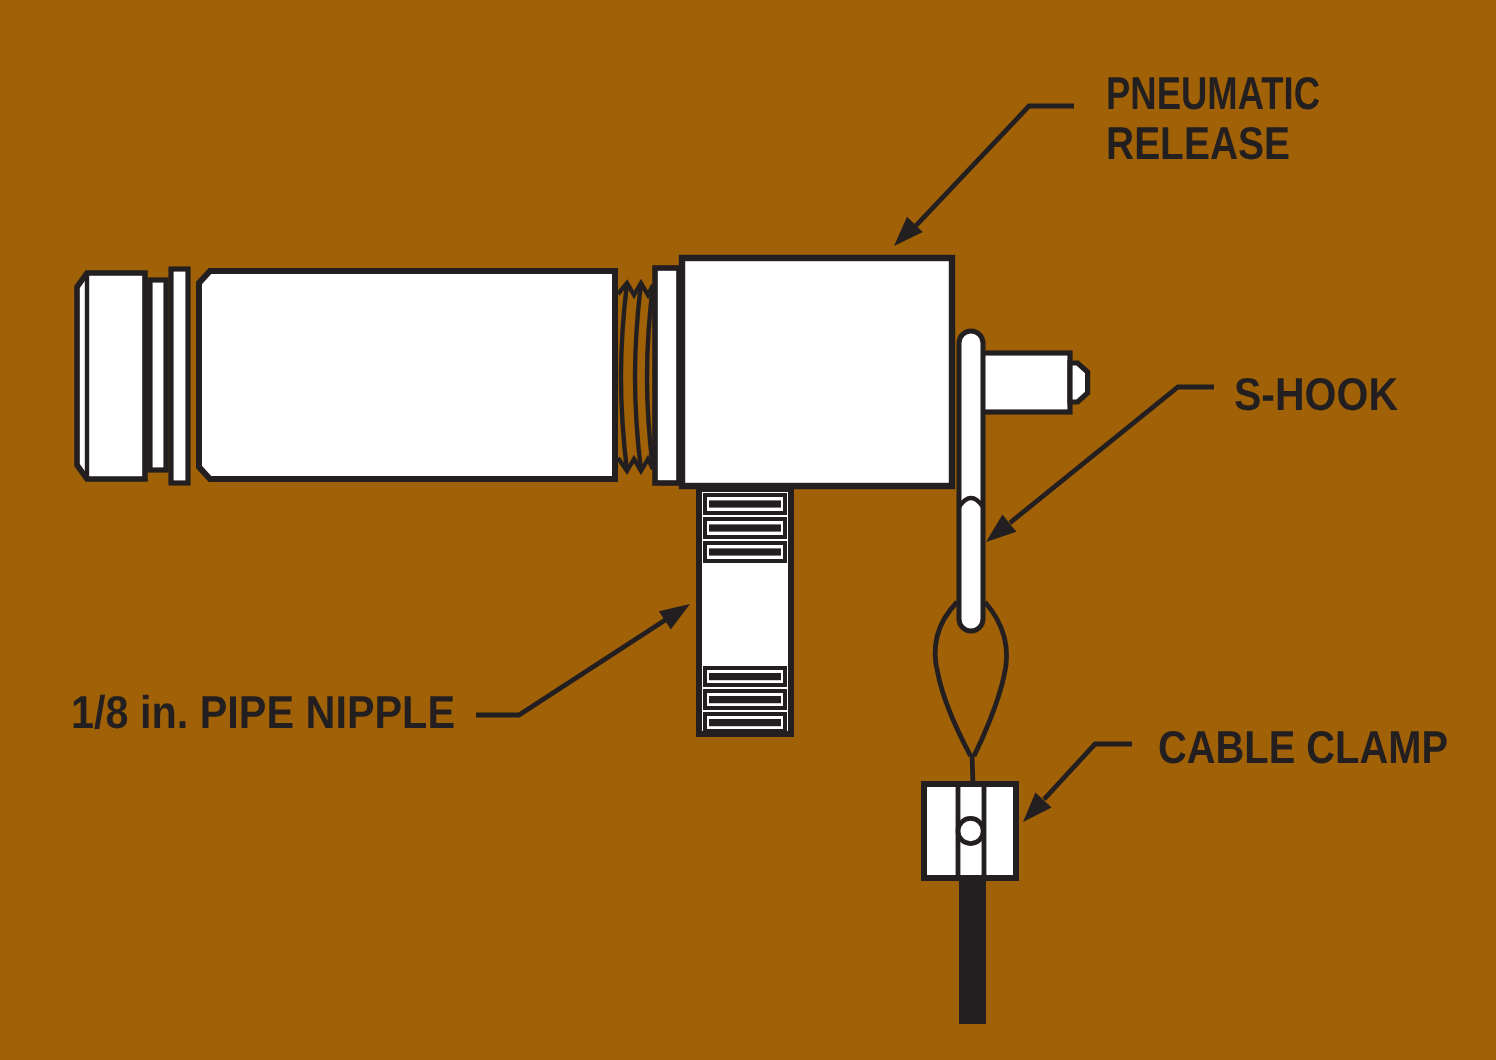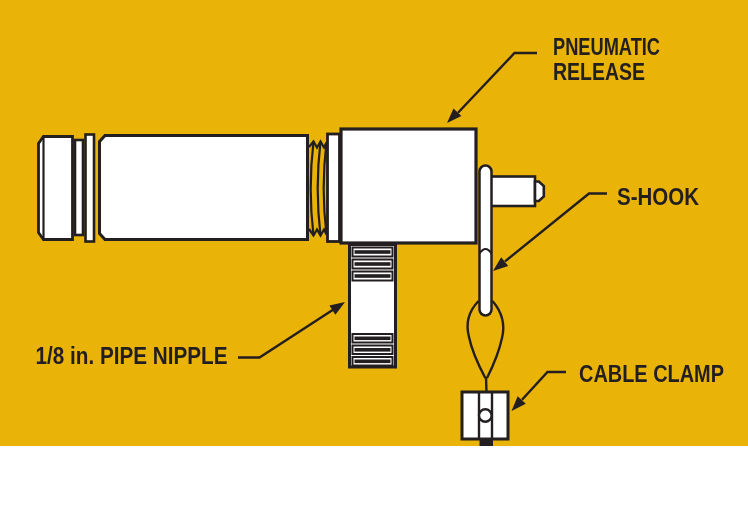--- a/index.html
+++ b/index.html
@@ -3,22 +3,22 @@
 <meta charset="utf-8">
 <style>
   html, body {
     margin: 0;
     padding: 0;
     background: #ffffff;
   }
   .stage {
     position: relative;
     width: 748px;
-    height: 446px;
-    background: #eab308;
+    height: 530px;
+    background: #a16207;
     overflow: hidden;
   }
   svg { display: block; }
   .ink-stroke { stroke: #231f20; fill: none; }
   .ink-fill   { fill: #231f20; stroke: none; }
   .part       { stroke: #231f20; fill: #ffffff; }
   .label {
     font-family: "Liberation Sans", sans-serif;
     font-weight: 700;
     font-size: 23px;

